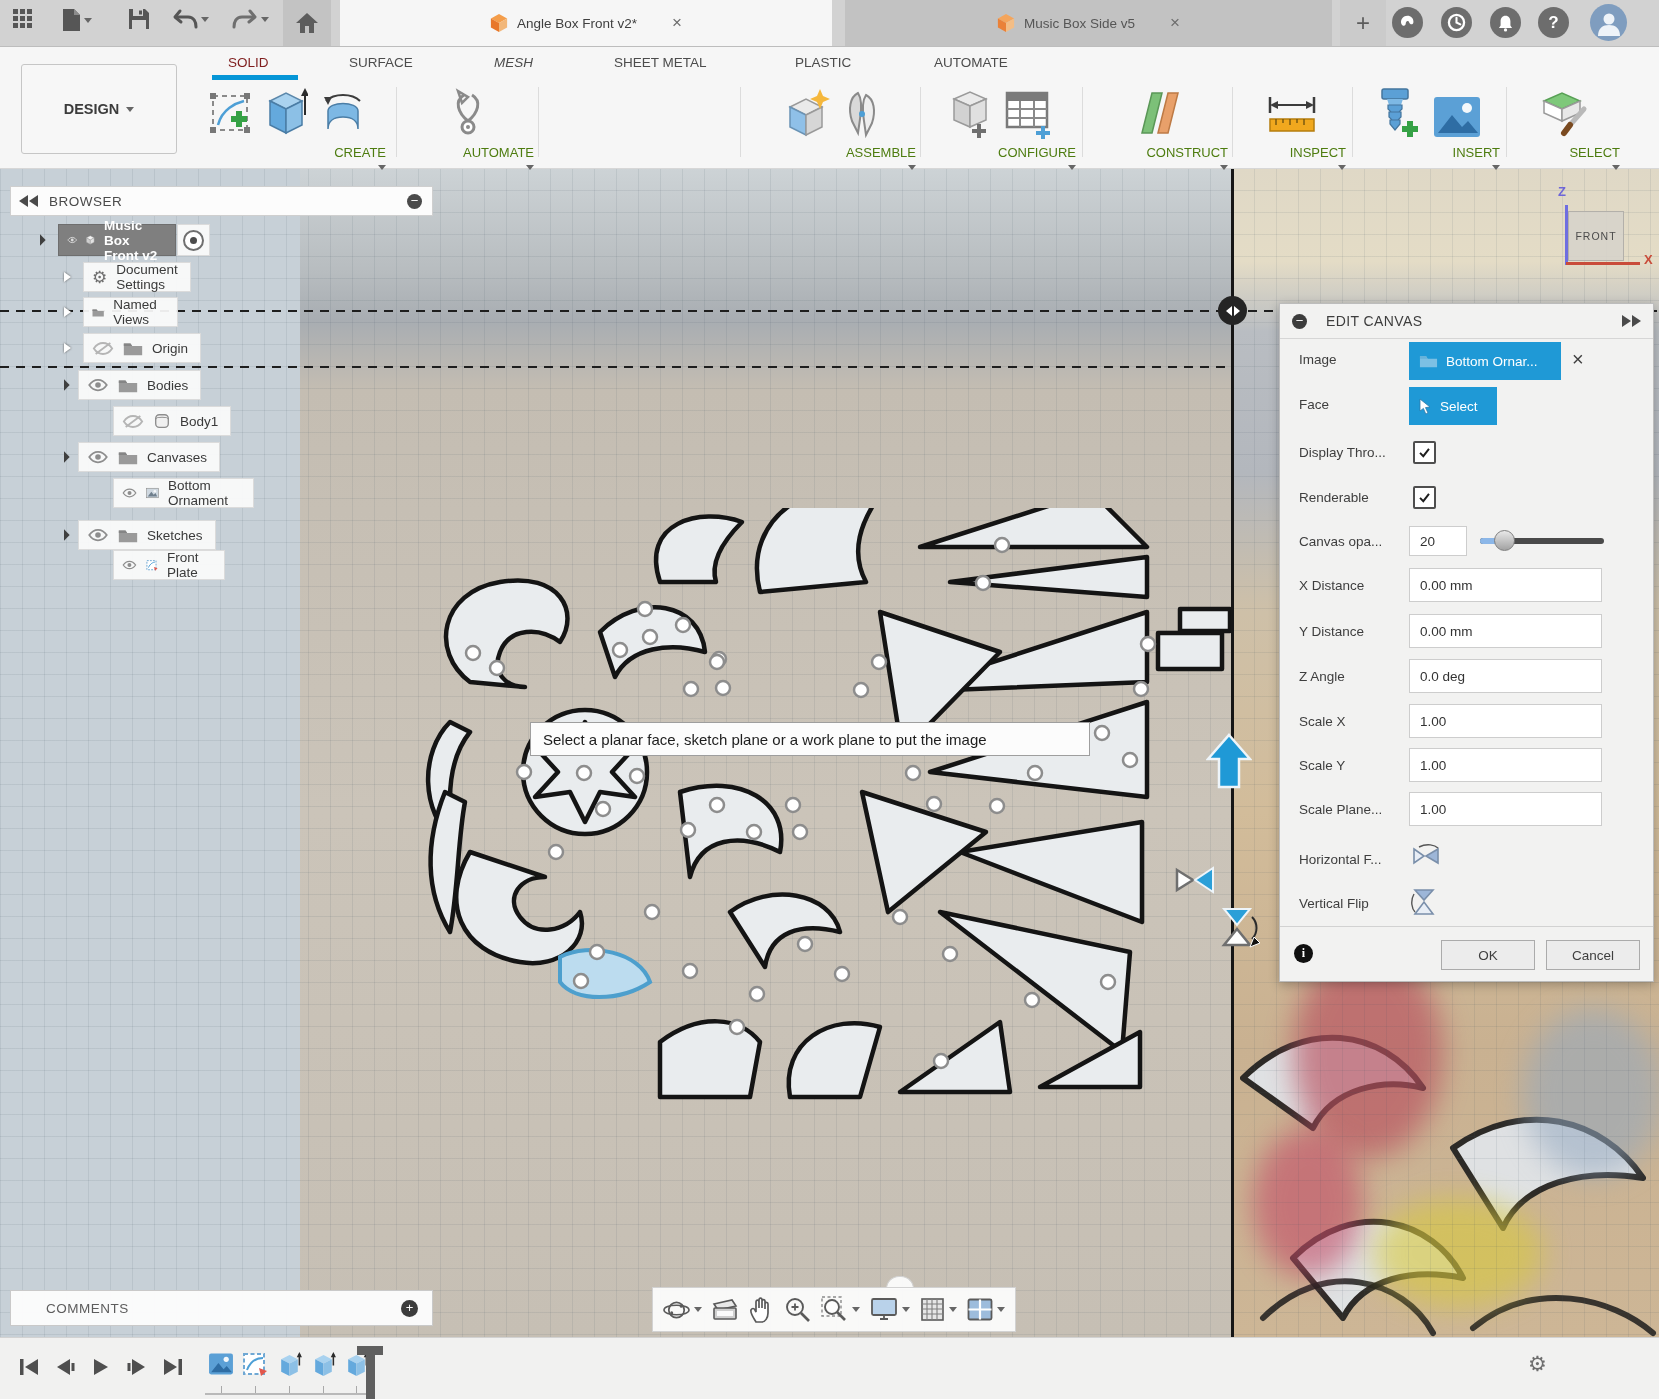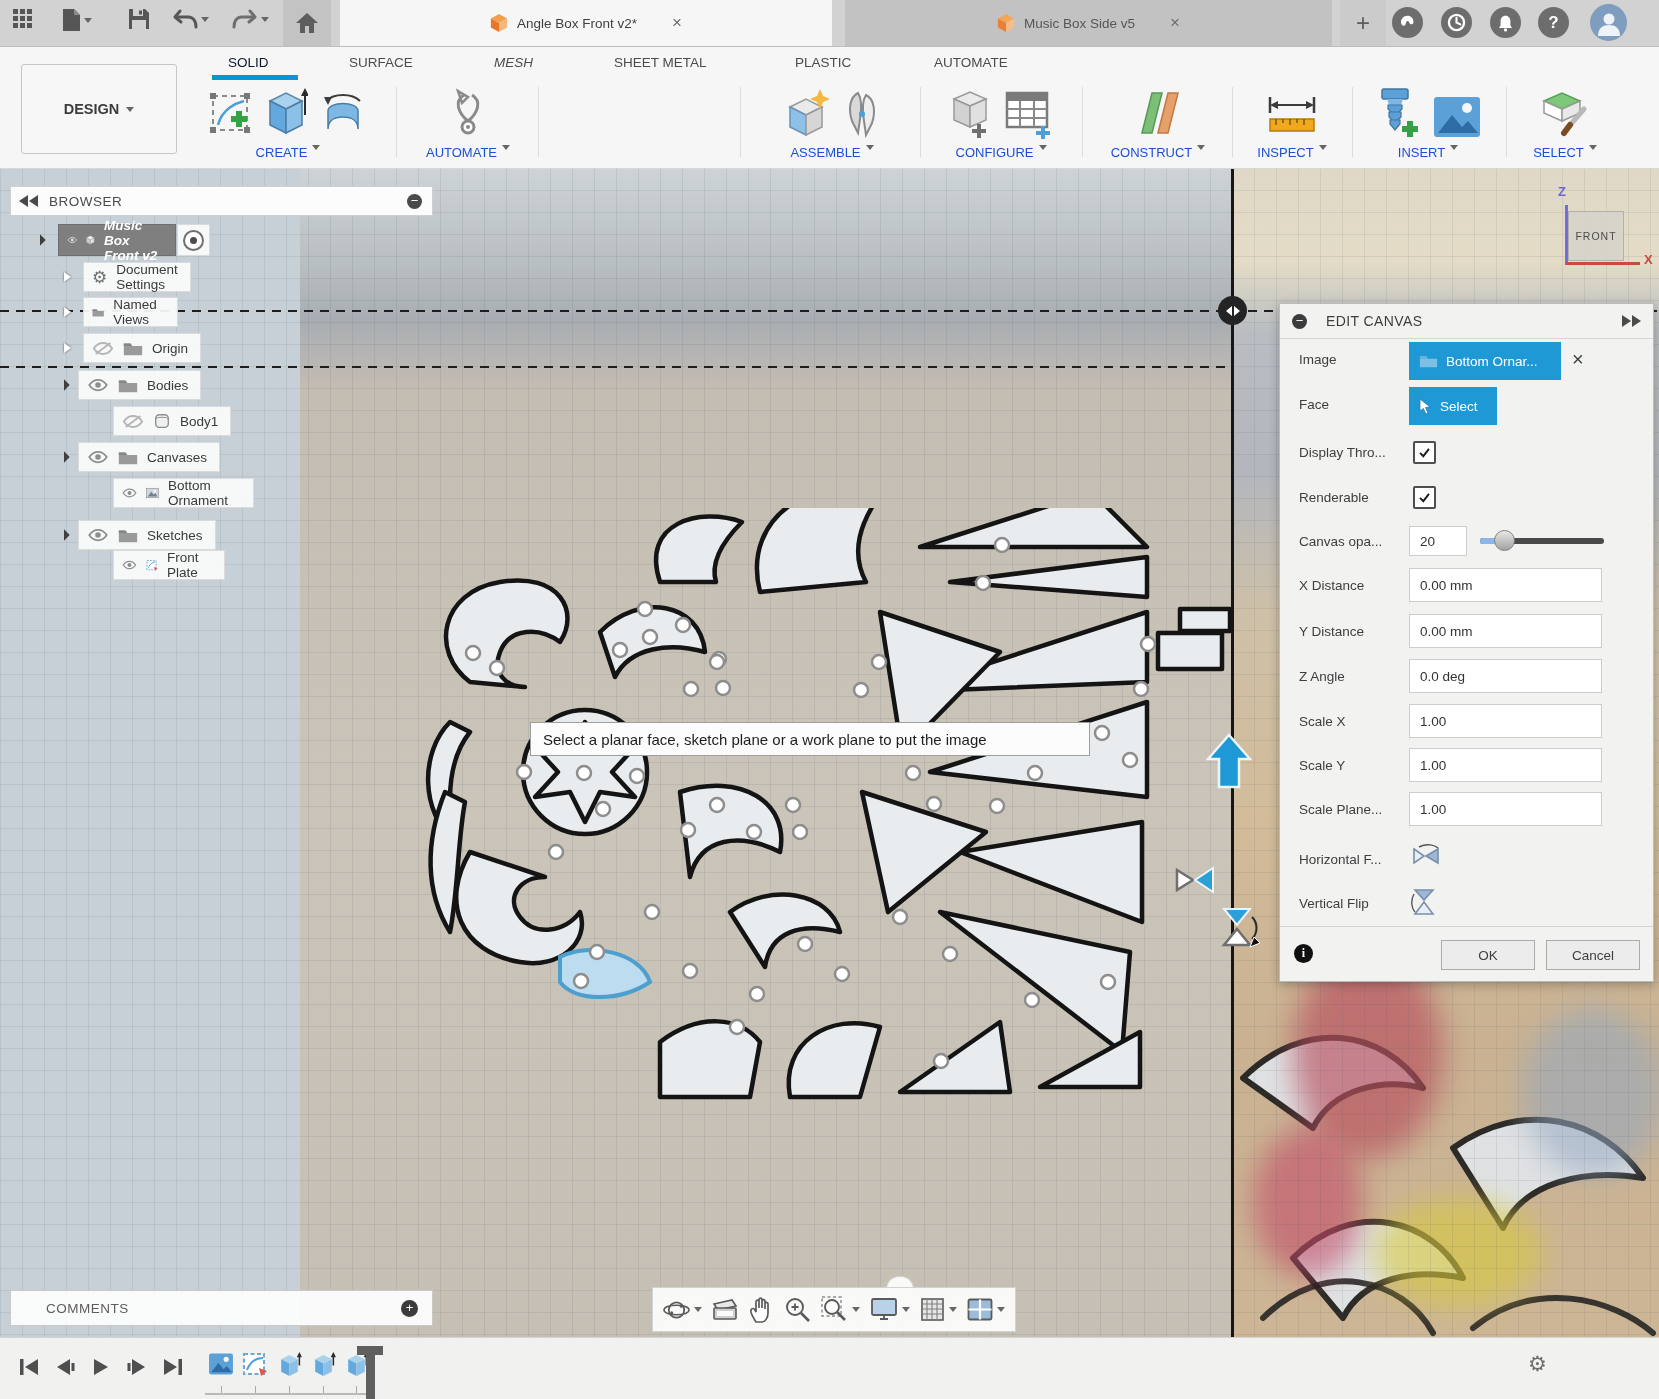--- a/index.html
+++ b/index.html
@@ -14,25 +14,25 @@
   .doctab{position:absolute;top:0;height:46px;display:flex;align-items:center;justify-content:center;gap:9px;font-size:13.5px;color:#3f3f3f;}
   .doctab .x{font-size:17px;color:#6d6d6d;margin-left:26px;cursor:default;}
   .tab-active{background:#f6f6f6;}
   .tab-inactive{background:#c2c2c2;color:#565656;}
   .newtab{position:absolute;top:0;width:46px;height:46px;background:#cbcbcb;display:flex;align-items:center;justify-content:center;font-size:24px;color:#5c5c5c;}
   .cico{position:absolute;top:7px;width:31px;height:31px;border-radius:50%;background:#6d6d6d;display:flex;align-items:center;justify-content:center;color:#fff;font-weight:bold;font-size:17px;}
   
   .ribbon{position:absolute;left:0;top:47px;width:1659px;height:121px;background:#f6f6f6;border-bottom:1px solid #d7d7d7;z-index:60;}
   .design{position:absolute;left:21px;top:17px;width:154px;height:88px;background:#f7f7f7;border:1px solid #c6c6c6;border-radius:3px;display:flex;align-items:center;justify-content:center;gap:7px;font-size:14.5px;font-weight:bold;color:#3c3c3c;}
   .rtab{position:absolute;top:8px;font-size:13.5px;color:#4c4c4c;cursor:default;}
-  .rtab.active{color:#0f172a;}
+  .rtab.active{color:#7f1d1d;}
   .runder{position:absolute;left:212px;top:28px;width:86px;height:5px;background:#0696d7;}
   .rgroup{position:absolute;top:34px;height:84px;text-align:center;}
   .ricons{display:flex;align-items:flex-end;justify-content:center;gap:10px;height:58px;}
-  .rlabel{margin-top:6px;font-size:13px;color:#1d4ed8;display:flex;align-items:flex-start;justify-content:center;gap:5px;}
+  .rlabel{margin-top:6px;font-size:13px;color:#4d7c0f;display:flex;align-items:flex-end;justify-content:center;gap:5px;flex-direction:column;}
   .rsep{position:absolute;top:40px;width:1px;height:70px;background:#dcdcdc;}
   
   .canvas{position:absolute;left:0;top:168px;width:1659px;height:1169px;overflow:hidden;}
   .zone-left{position:absolute;left:0;top:0;width:300px;height:1169px;background:#c7d0d7;}
   .zone-mid{position:absolute;left:300px;top:0;width:932px;height:1169px;background:linear-gradient(180deg,#cdd3d6 0%,#b7bcbf 9%,#a8adb2 13%,#c4bdb2 19%,#cbc4b9 55%,#c6bfb4 100%);}
   .zone-right{position:absolute;left:1233px;top:0;width:426px;height:1169px;background:linear-gradient(180deg,#dfd8c6 0%,#e4dcc6 8%,#b9bdc2 14%,#b3b7bd 26%,#cec0a8 38%,#d2bc9a 55%,#c9b191 75%,#cdb696 100%);overflow:hidden;}
   .blob{position:absolute;border-radius:50%;filter:blur(14px);}
   .gridov{position:absolute;left:0;top:0;width:1659px;height:1169px;background-image:linear-gradient(rgba(60,80,95,0.10) 1px,transparent 1px),linear-gradient(90deg,rgba(60,80,95,0.10) 1px,transparent 1px);background-size:22px 22px;pointer-events:none;}
   .dash{position:absolute;height:2px;background:repeating-linear-gradient(90deg,#1e1e1e 0 9px,transparent 9px 16px);}
   .vline{position:absolute;left:1231px;top:0;width:3px;height:1169px;background:#161616;}
@@ -492,21 +492,21 @@
   <div class="browser">
     <div class="bheader">
       <svg width="20" height="12" viewBox="0 0 20 12" style="margin-left:8px;">
           <polygon points="9,0 9,12 0,6" fill="#4a4a4a"></polygon>
           <polygon points="19,0 19,12 10,6" fill="#4a4a4a"></polygon>
         </svg>
       <span class="ttl">BROWSER</span>
       <span class="mincirc">−</span>
     </div>
 
-    <div class="trow" style="left:36px;top:224px;font-style:italic;">
+    <div class="trow" style="left:36px;top:224px;">
       <span class="tri-open"></span>
       <div class="tchip selrow" style="margin-left:14px;height:30px;">
         <svg width="22" height="14" viewBox="0 0 24 16">
             <path d="M12,2 C6,2 2,8 2,8 C2,8 6,14 12,14 C18,14 22,8 22,8 C22,8 18,2 12,2 Z" fill="none" stroke="#dedede" stroke-width="2"></path>
             <circle cx="12" cy="8" r="3.2" fill="#dedede"></circle>
           </svg>
         <svg width="18" height="20" viewBox="0 0 20 22">
             <polygon points="10,1 19,6 10,11 1,6" fill="#f2f2f2" stroke="#9a9a9a"></polygon>
             <polygon points="1,6 10,11 10,21 1,16" fill="#cfcfcf" stroke="#9a9a9a"></polygon>
             <polygon points="19,6 10,11 10,21 19,16" fill="#e2e2e2" stroke="#9a9a9a"></polygon>

